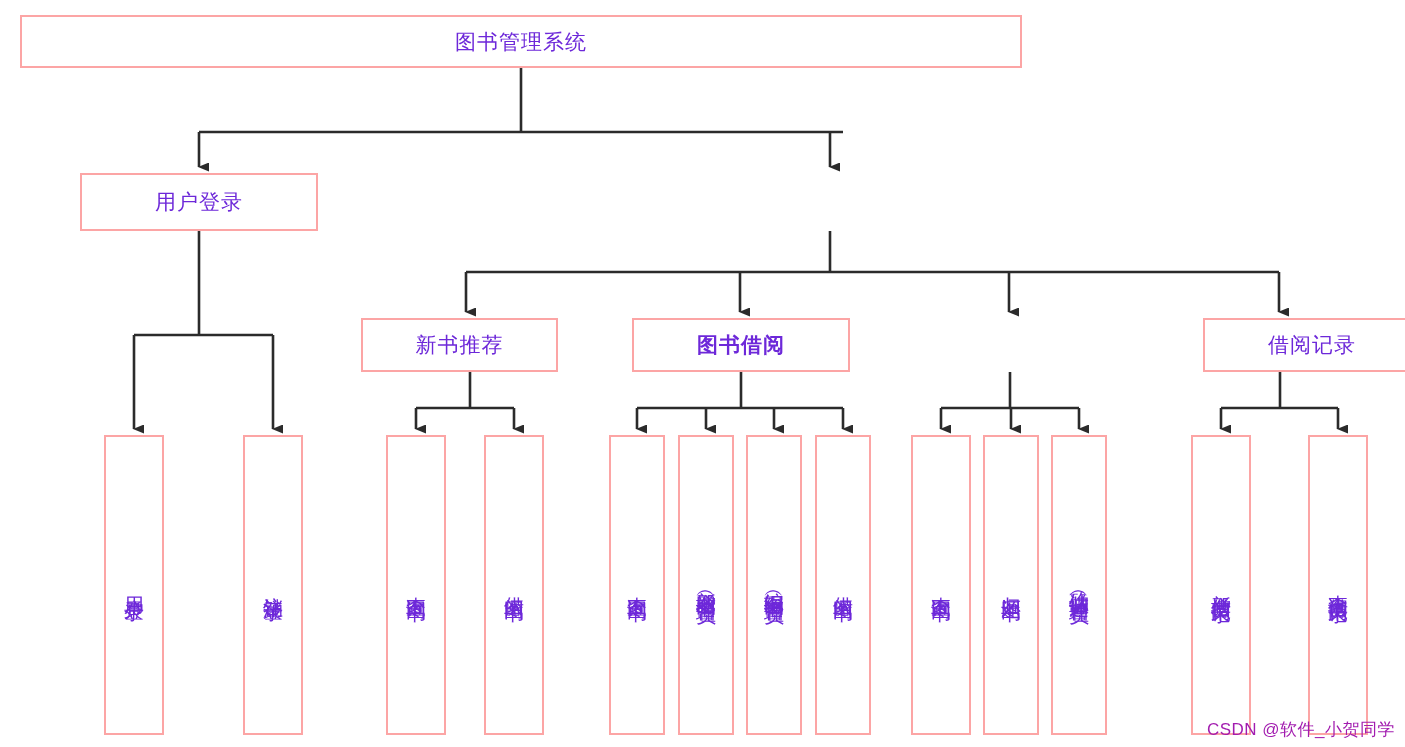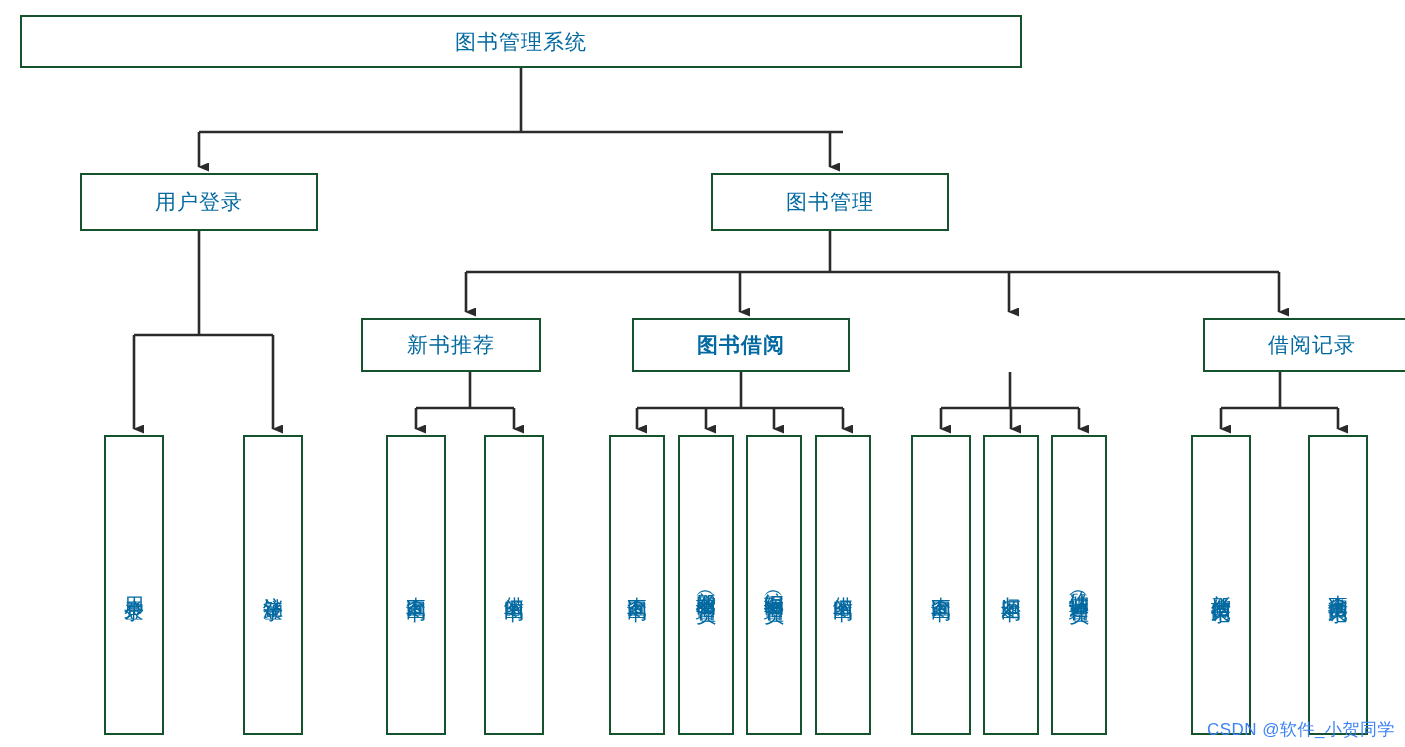--- a/index.html
+++ b/index.html
@@ -20,26 +20,26 @@
   #svg-layer {
     position: absolute;
     left: 0;
     top: 0;
     width: 1405px;
     height: 747px;
   }
   .node {
     position: absolute;
     box-sizing: border-box;
-    border: 2px solid #14532d;
+    border: 2px solid #fca5a5;
     background: #ffffff;
     display: flex;
     align-items: center;
     justify-content: center;
-    color: #0369a1;
+    color: #6d28d9;
   }
   .node.horiz {
     font-size: 21px;
     letter-spacing: 1px;
   }
   .node.vert {
     writing-mode: vertical-rl;
     text-orientation: upright;
     font-size: 20px;
     line-height: 1.05;
@@ -55,21 +55,21 @@
     display: block;
   }
   .node.horiz .txt {
     white-space: nowrap;
   }
   #watermark {
     position: absolute;
     right: 10px;
     bottom: 6px;
     font-size: 17px;
-    color: #3b82f6;
+    color: #a21caf;
     white-space: nowrap;
     letter-spacing: 0.5px;
   }
 </style>
 </head>
 <body>
 
 <div id="canvas">
 
   <svg id="svg-layer" viewBox="0 0 1405 747" xmlns="http://www.w3.org/2000/svg">
@@ -134,25 +134,22 @@
     </g>
   </svg>
 
   <div class="node horiz" style="left:20px; top:15px; width:1002px; height:53px;">
     <span class="txt">图书管理系统</span>
   </div>
 
   <div class="node horiz" style="left:80px; top:173px; width:238px; height:58px;">
     <span class="txt">用户登录</span>
   </div>
-  <div class="node horiz" style="left:711px; top:173px; width:238px; height:58px;">
-    <span class="txt">图书管理</span>
-  </div>
-
-  <div class="node horiz" style="left:361px; top:318px; width:180px; height:54px;">
+
+  <div class="node horiz" style="left:361px; top:318px; width:197px; height:54px;">
     <span class="txt">新书推荐</span>
   </div>
   <div class="node horiz" style="left:632px; top:318px; width:218px; height:54px;font-weight:bold;">
     <span class="txt">图书借阅</span>
   </div>
   <div class="node horiz" style="left:1171px; top:318px; width:218px; height:54px;margin-left:32px;">
     <span class="txt">借阅记录</span>
   </div>
 
   <div class="node vert" style="left:104px; top:435px; width:60px; height:300px;">

